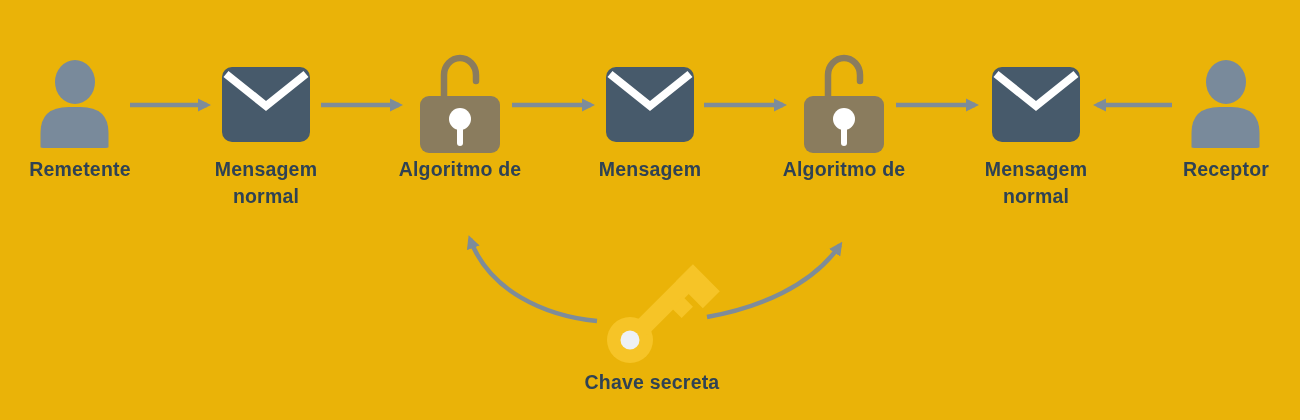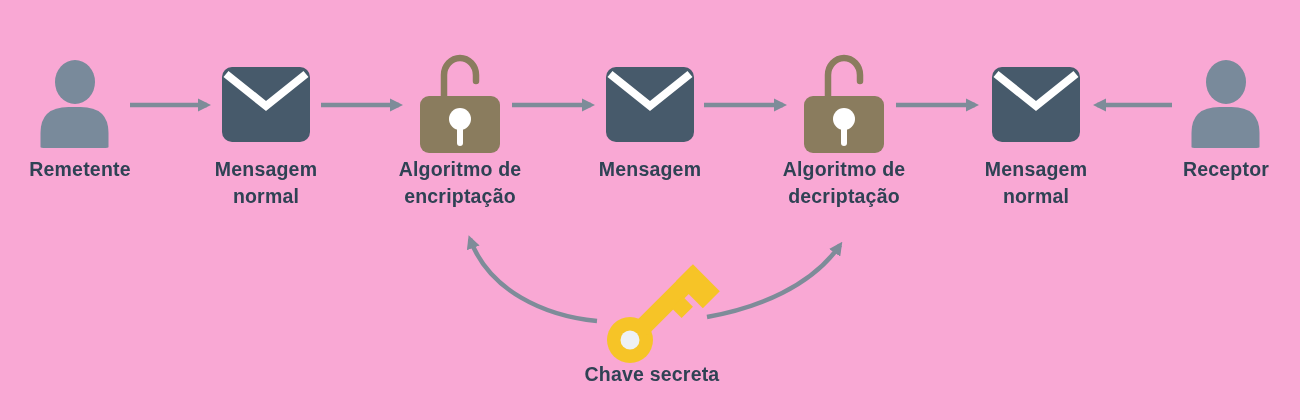--- a/index.html
+++ b/index.html
@@ -5,21 +5,21 @@
   html, body {
     margin: 0;
     padding: 0;
     background: #EEF1F5;
     font-family: "Liberation Sans", "DejaVu Sans", sans-serif;
   }
   .canvas {
     position: relative;
     width: 1300px;
     height: 420px;
-    background: #f9a8d4;
+    background: #eab308;
     overflow: hidden;
   }
   .diagram-svg {
     position: absolute;
     left: 0;
     top: 0;
   }
   .label {
     position: absolute;
     width: 200px;
@@ -112,38 +112,36 @@
     <div>Remetente</div>
   </div>
 
   <div class="label" style="left:166px; top:156px;">
     <div>Mensagem</div>
     <div>normal</div>
   </div>
 
   <div class="label" style="left:360px; top:156px;">
     <div>Algoritmo de</div>
-    <div>encriptação</div>
   </div>
 
   <div class="label" style="left:550px; top:156px;">
     <div>Mensagem</div>
   </div>
 
   <div class="label" style="left:744px; top:156px;">
     <div>Algoritmo de</div>
-    <div>decriptação</div>
   </div>
 
   <div class="label" style="left:936px; top:156px;">
     <div>Mensagem</div>
     <div>normal</div>
   </div>
 
   <div class="label" style="left:1126px; top:156px;">
     <div>Receptor</div>
   </div>
 
-  <div class="label" style="left:552px; top:361px;">
+  <div class="label" style="left:552px; top:369px;">
     <div>Chave secreta</div>
   </div>
 
 </div>
 
 </body></html>

